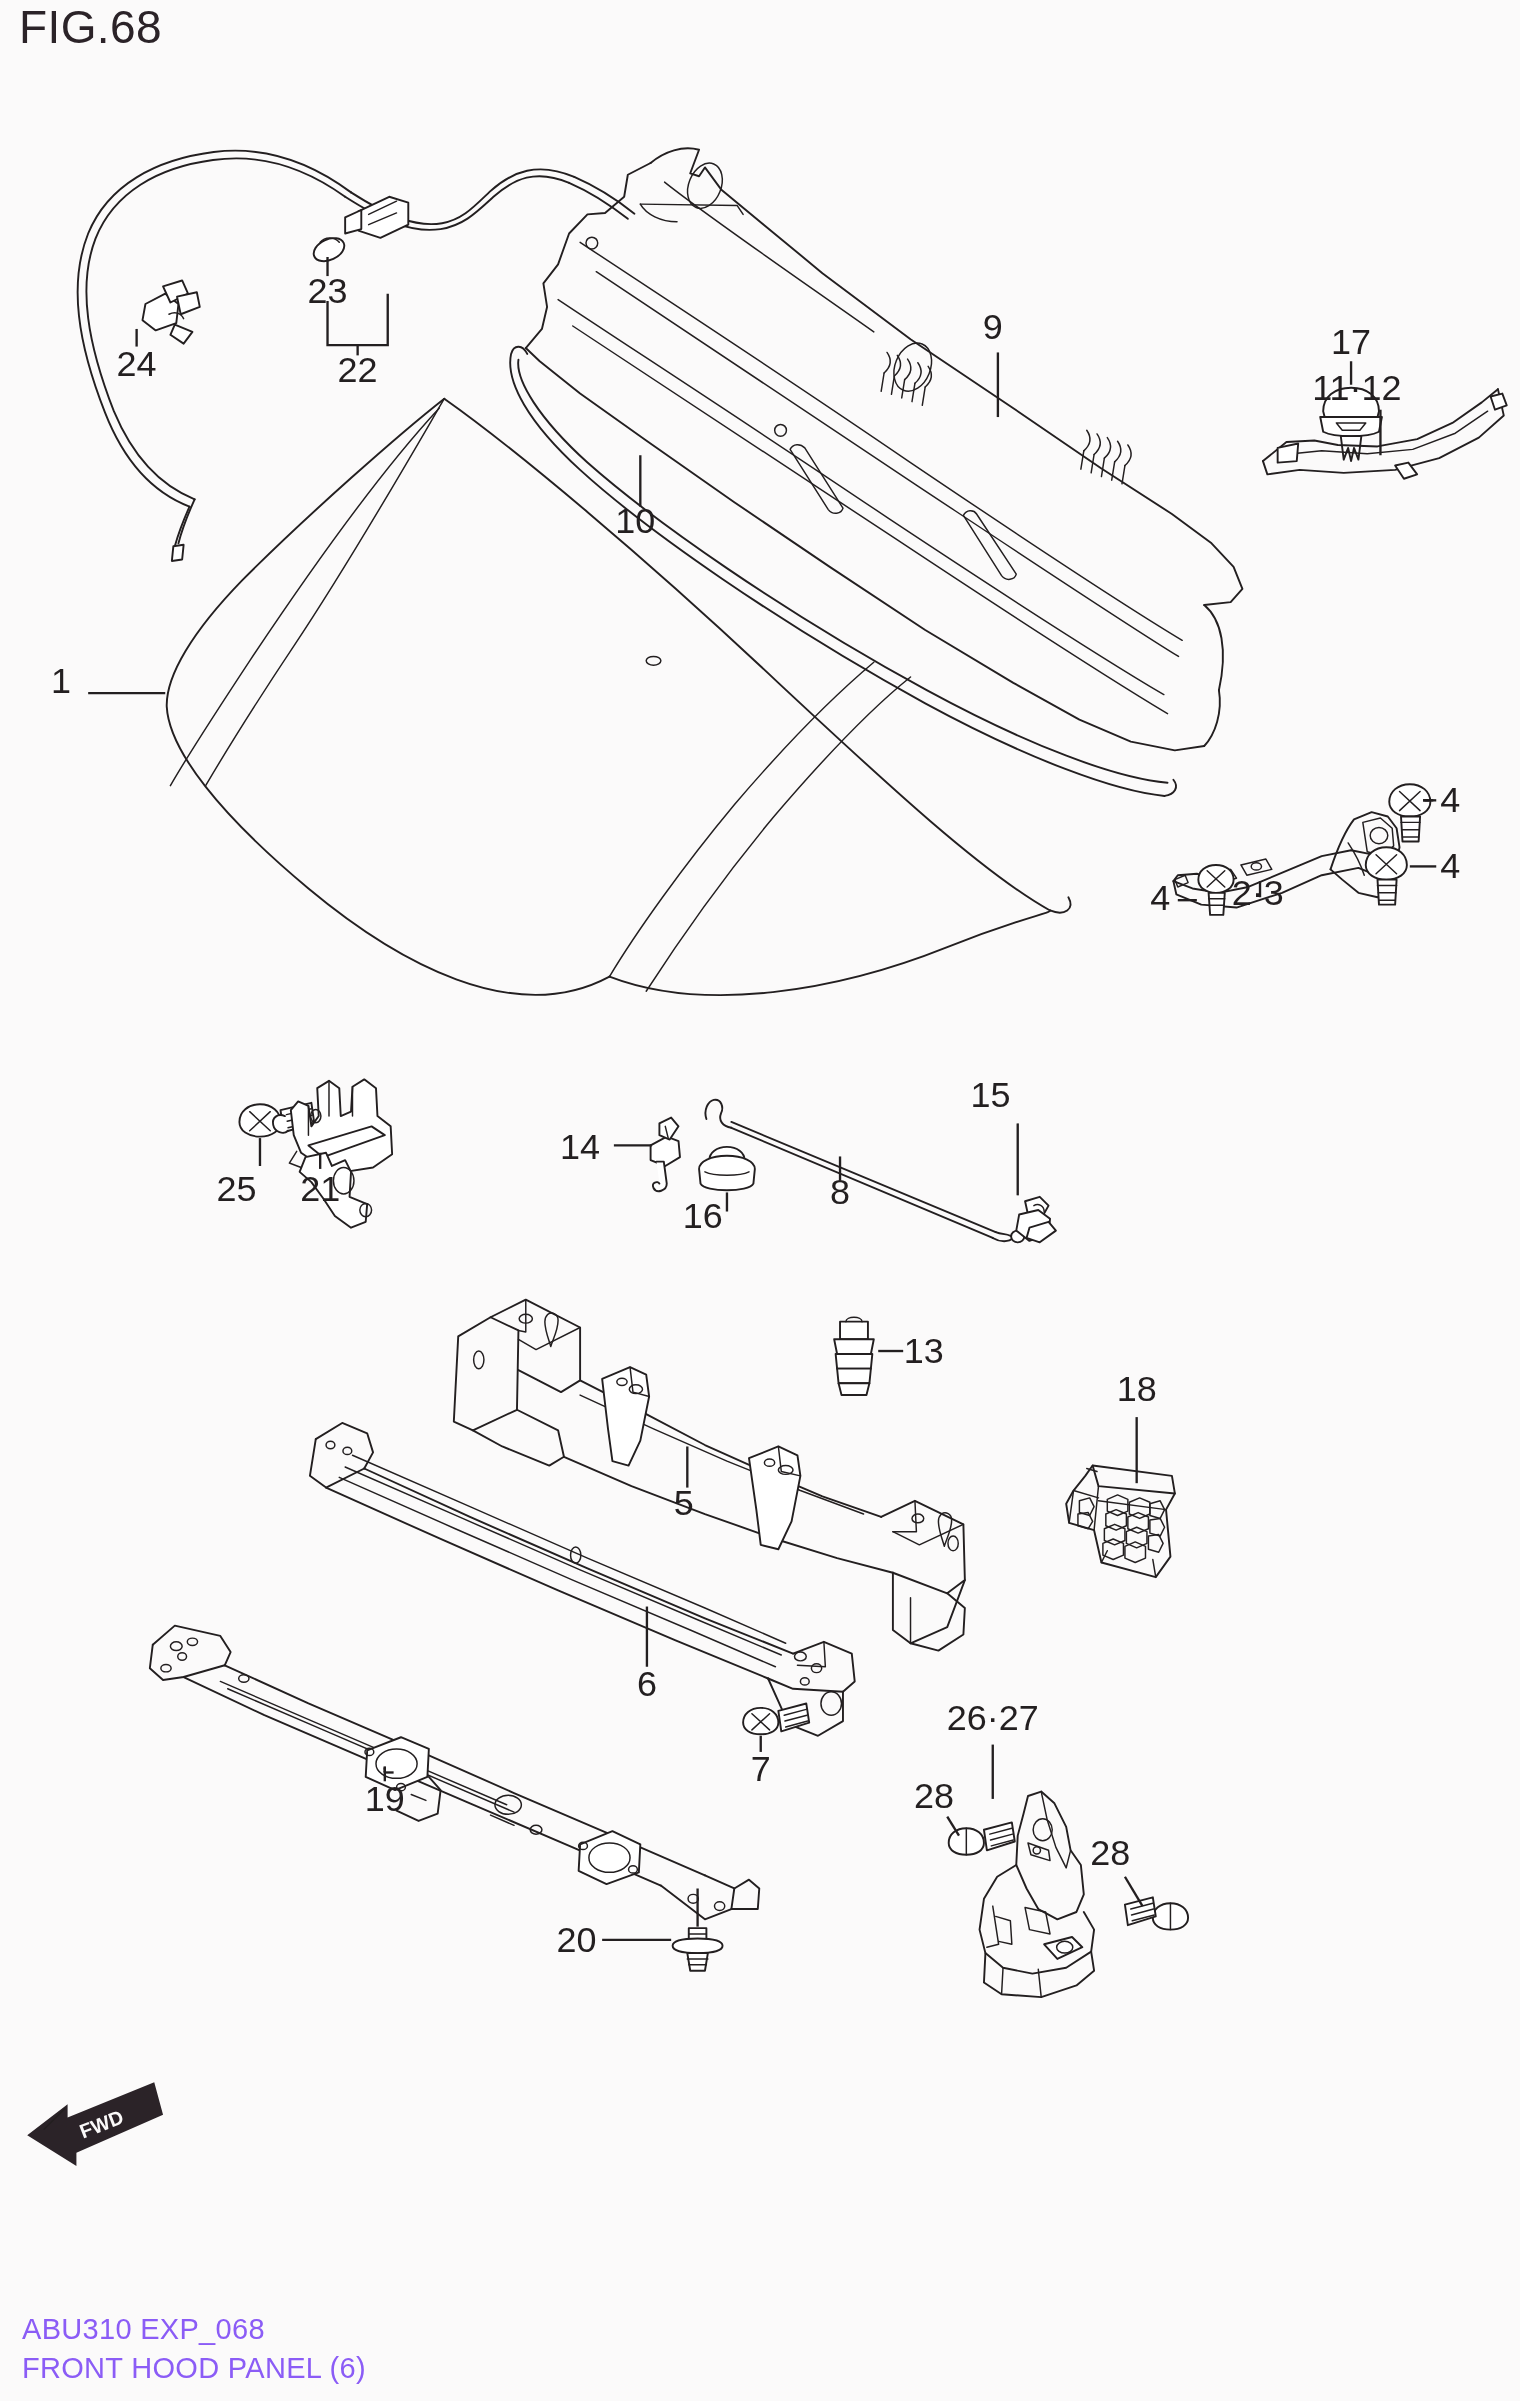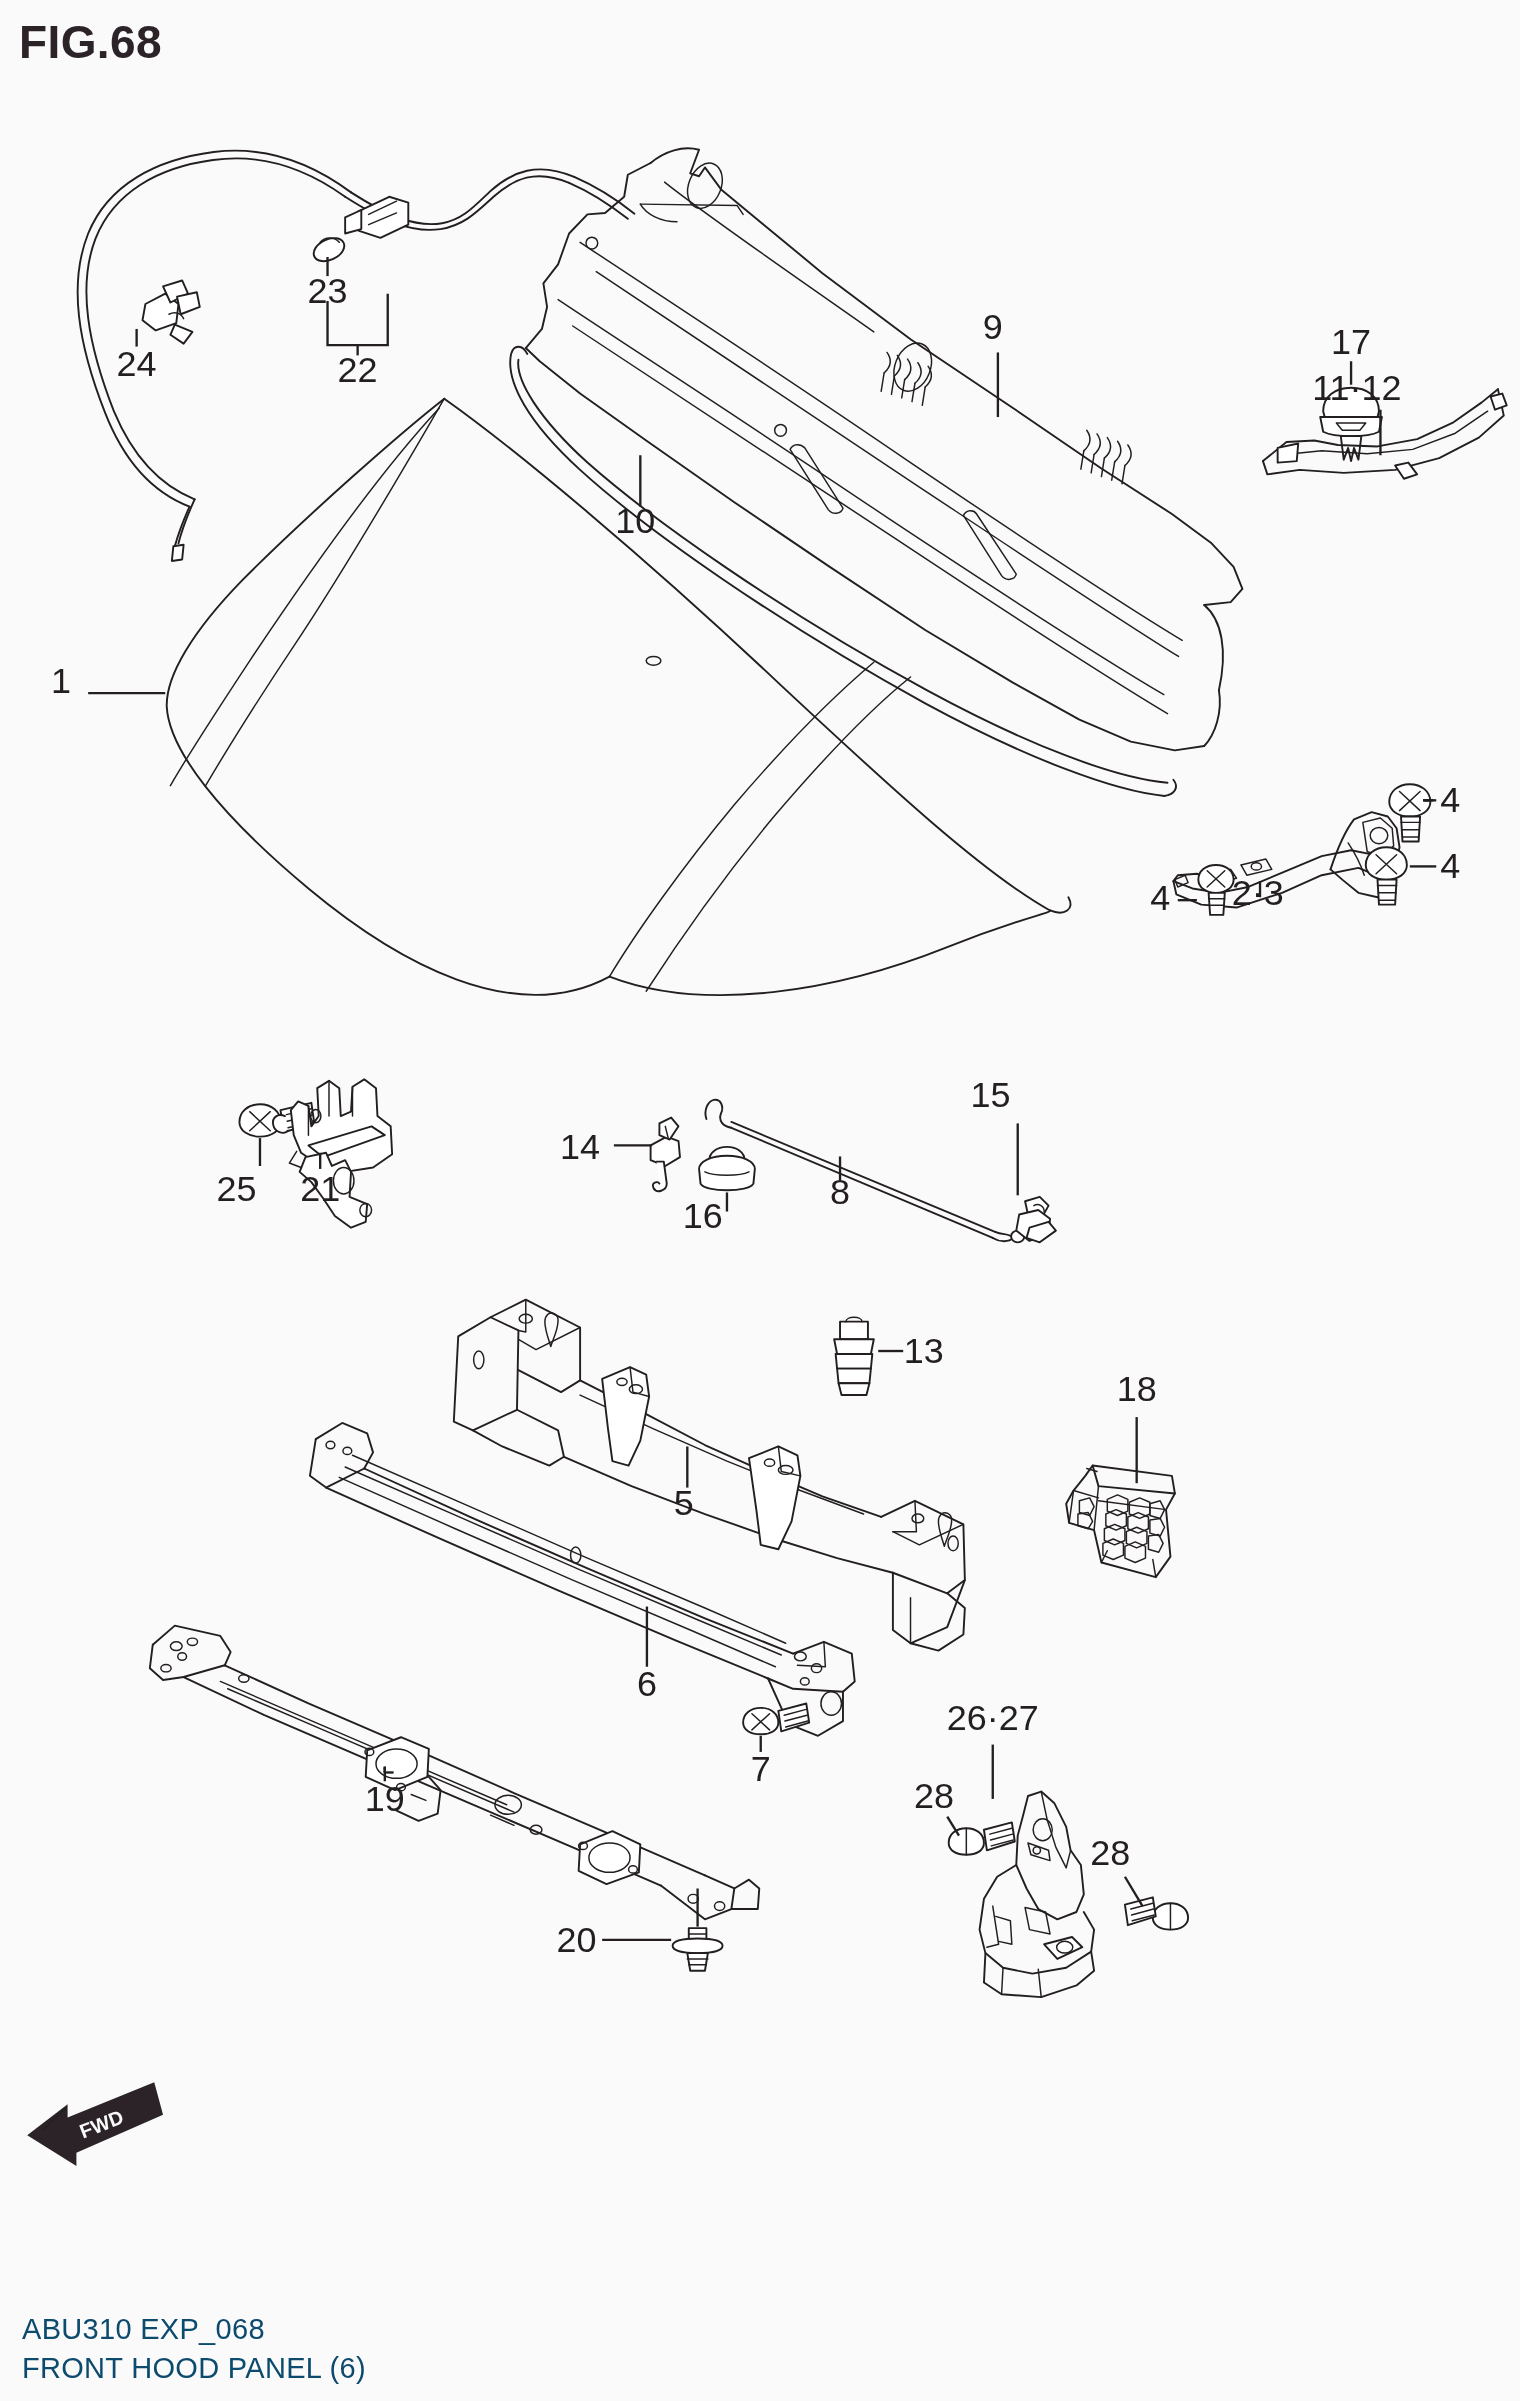--- a/index.html
+++ b/index.html
@@ -1,23 +1,23 @@
 <!DOCTYPE html>
 <html style="font-size:11.8px"><head>
 <meta charset="utf-8">
 <style>
   html,body{margin:0;padding:0;background:#fbfafa;}
   body{width:1520px;height:2401px;position:relative;
        font-family:"Liberation Sans","DejaVu Sans",sans-serif;
        color:#231f20;overflow:hidden;}
   #sheet{position:absolute;inset:0;width:1520px;height:2401px;}
-  .fig-title{position:absolute;left:19px;top:15px;font-size:46px;letter-spacing:0.4px;
-             font-weight:700;color:#2b2328;}
+  .fig-title{position:absolute;left:19px;top:0;font-size:46px;letter-spacing:0.4px;
+             font-weight:400;color:#2b2328;}
   .footer{position:absolute;left:22px;bottom:13.2px;}
-  .footer div{font-size:29px;line-height:1.35;color:#0c4a6e;letter-spacing:0.3px;}
+  .footer div{font-size:29px;line-height:1.35;color:#8b5cf6;letter-spacing:0.3px;}
   svg{position:absolute;left:0;top:0;width:1520px;height:2401px;overflow:visible;}
   .ln{fill:none;stroke:#231f20;stroke-width:2.6;stroke-linecap:round;stroke-linejoin:round;}
   .ln-f{fill:#ffffff;stroke:#231f20;stroke-width:2.6;stroke-linejoin:round;stroke-linecap:round;}
   .ln-s{fill:none;stroke:#231f20;stroke-width:2.0;stroke-linecap:round;stroke-linejoin:round;}
   .lead{fill:none;stroke:#231f20;stroke-width:3.2;stroke-linecap:butt;}
   .solid{fill:#2b2328;stroke:none;}
   .num{font-size:49px;fill:#231f20;font-family:"Liberation Sans","DejaVu Sans",sans-serif;}
   .fwdtxt{font-size:27px;fill:#fbfafa;font-weight:700;
           font-family:"Liberation Sans","DejaVu Sans",sans-serif;}
 </style>

